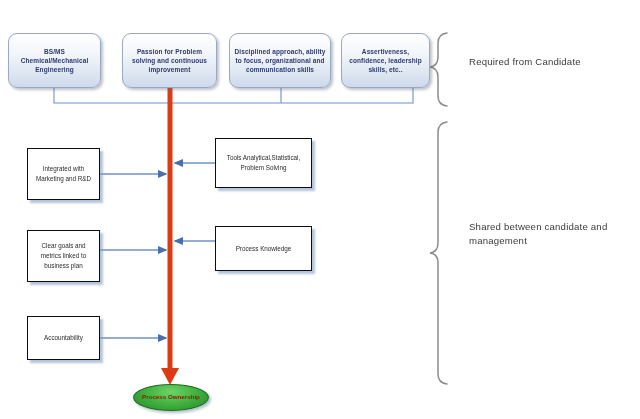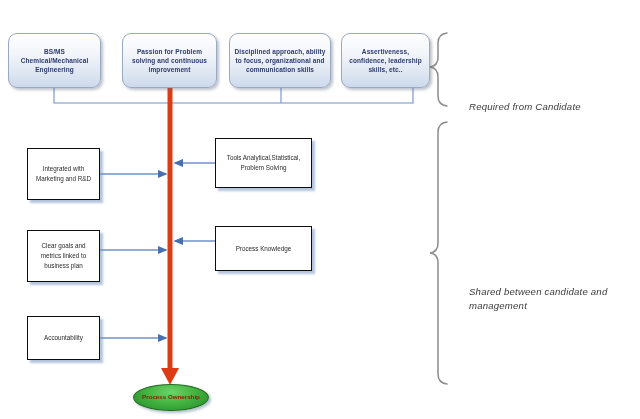--- a/index.html
+++ b/index.html
@@ -74,26 +74,24 @@
     text-align: center;
     color: #8b1a00;
     font-size: 6.2px;
     font-weight: bold;
     line-height: 1.35;
   }
 
   
   .group-label {
     position: absolute;
-    font-style: italic;
     font-size: 9.6px;
     color: #3a3a3a;
     line-height: 1.45;
     letter-spacing: 0.2px;
-    margin-top: 45px;
   }
 </style>
 </head>
 <body>
 
 <div id="canvas">
 
   <svg id="svg-layer" viewBox="0 0 640 419" xmlns="http://www.w3.org/2000/svg">
     <defs>
       <marker id="blue-arrow" markerWidth="7" markerHeight="7" refX="6" refY="3" orient="auto">
@@ -149,15 +147,15 @@
   <div class="plain-box" style="left:27px; top:316px; width:73px; height:44px;">Accountability</div>
 
   <div class="plain-box" style="left:215px; top:138px; width:97px; height:50px;">Tools Analytical,Statistical, Problem Solving</div>
 
   <div class="plain-box" style="left:215px; top:226px; width:97px; height:45px;">Process Knowledge</div>
 
   <div class="oval" style="left:133px; top:384px; width:76px; height:27px;">Process Ownership</div>
 
   <div class="group-label" style="left:469px; top:55px; width:165px;">Required from Candidate</div>
 
-  <div class="group-label" style="left:469px; top:240px; width:160px;">Shared between candidate and management</div>
+  <div class="group-label" style="left:469px; top:220px; width:160px;">Shared between candidate and management</div>
 
 </div>
 
 </body></html>

